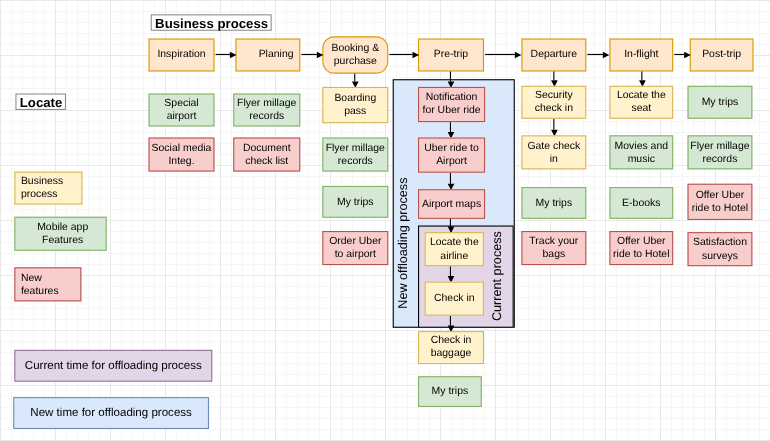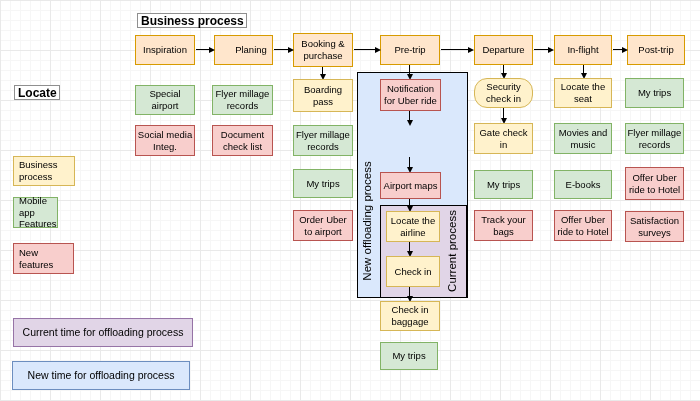--- a/index.html
+++ b/index.html
@@ -53,28 +53,28 @@
 
   <div class="overlay t-blue" style="left:357px;top:72px;width:111px;height:226px;"></div>
   <div class="overlay t-purple" style="left:380px;top:205px;width:87px;height:93px;"></div>
   <div class="vtext" style="left:292px;top:213px;width:150px;">New offloading process</div>
   <div class="vtext" style="left:407px;top:243px;width:90px;">Current process</div>
 
   <div class="title-box" style="left:137px;top:13px;width:110px;height:15px;">Business process</div>
   <div class="title-box" style="left:14px;top:85px;width:46px;height:15px;">Locate</div>
 
   <div class="node t-business legend-item" style="left:13px;top:156px;width:62px;height:30px;">Business process</div>
-  <div class="node t-mobile legend-item" style="left:13px;top:197px;width:45px;height:31px;">Mobile app Features</div>
+  <div class="node t-mobile legend-item" style="left:13px;top:197px;width:84px;height:31px;text-align:center;">Mobile app Features</div>
   <div class="node t-new legend-item" style="left:13px;top:243px;width:61px;height:31px;">New features</div>
   <div class="node t-purple" style="left:13px;top:318px;width:180px;height:29px;font-size:10.5px;">Current time for offloading process</div>
   <div class="node t-blue" style="left:12px;top:361px;width:178px;height:29px;font-size:10.5px;">New time for offloading process</div>
 
   <div class="node t-customer" style="left:135px;top:35px;width:60px;height:30px;">Inspiration</div>
   <div class="node t-customer" style="left:214px;top:35px;width:59px;height:30px;padding-left:16px;">Planing</div>
-  <div class="node t-customer" style="left:293px;top:33px;width:60px;height:34px;">Booking &amp; purchase</div>
+  <div class="node t-customer" style="left:293px;top:33px;width:60px;height:34px;border-radius:11px;">Booking &amp; purchase</div>
   <div class="node t-customer" style="left:380px;top:35px;width:60px;height:30px;">Pre-trip</div>
   <div class="node t-customer" style="left:474px;top:35px;width:59px;height:30px;">Departure</div>
   <div class="node t-customer" style="left:554px;top:35px;width:58px;height:30px;">In-flight</div>
   <div class="node t-customer" style="left:627px;top:35px;width:58px;height:30px;">Post-trip</div>
 
   <div class="arrow-h" style="left:196px;top:49px;width:13px;"></div>
   <div class="arrow-h" style="left:274px;top:49px;width:14px;"></div>
   <div class="arrow-h" style="left:354px;top:49px;width:21px;"></div>
   <div class="arrow-h" style="left:441px;top:49px;width:27px;"></div>
   <div class="arrow-h" style="left:534px;top:49px;width:14px;"></div>
@@ -96,27 +96,28 @@
 
   <div class="node t-mobile" style="left:212px;top:85px;width:61px;height:30px;">Flyer millage records</div>
   <div class="node t-new" style="left:212px;top:125px;width:61px;height:31px;">Document check list</div>
 
   <div class="node t-business" style="left:293px;top:79px;width:60px;height:33px;">Boarding pass</div>
   <div class="node t-mobile" style="left:293px;top:125px;width:60px;height:31px;">Flyer millage records</div>
   <div class="node t-mobile" style="left:293px;top:169px;width:60px;height:29px;">My trips</div>
   <div class="node t-new" style="left:293px;top:210px;width:60px;height:31px;">Order Uber to airport</div>
 
   <div class="node t-new" style="left:380px;top:79px;width:61px;height:32px;">Notification for Uber ride</div>
+  <div class="node t-new" style="left:380px;top:125px;width:61px;height:32px;">Uber ride to Airport</div>
   <div class="node t-new" style="left:380px;top:172px;width:61px;height:27px;text-align:right;">Airport maps</div>
   <div class="node t-business" style="left:386px;top:211px;width:54px;height:31px;">Locate the airline</div>
   <div class="node t-business" style="left:386px;top:256px;width:54px;height:31px;">Check in</div>
   <div class="node t-business" style="left:380px;top:301px;width:60px;height:30px;">Check in baggage</div>
   <div class="node t-mobile" style="left:380px;top:342px;width:58px;height:28px;">My trips</div>
 
-  <div class="node t-business" style="left:474px;top:78px;width:59px;height:30px;border-radius:13px;">Security check in</div>
+  <div class="node t-business" style="left:474px;top:78px;width:59px;height:30px;">Security check in</div>
   <div class="node t-business" style="left:474px;top:123px;width:59px;height:31px;">Gate check in</div>
   <div class="node t-mobile" style="left:474px;top:170px;width:59px;height:29px;">My trips</div>
   <div class="node t-new" style="left:474px;top:210px;width:59px;height:31px;">Track your bags</div>
 
   <div class="node t-business" style="left:554px;top:78px;width:58px;height:30px;">Locate the seat</div>
   <div class="node t-mobile" style="left:554px;top:123px;width:58px;height:31px;">Movies and music</div>
   <div class="node t-mobile" style="left:554px;top:170px;width:58px;height:29px;">E-books</div>
   <div class="node t-new" style="left:554px;top:210px;width:58px;height:31px;">Offer Uber ride to Hotel</div>
 
   <div class="node t-mobile" style="left:625px;top:78px;width:59px;height:30px;">My trips</div>

